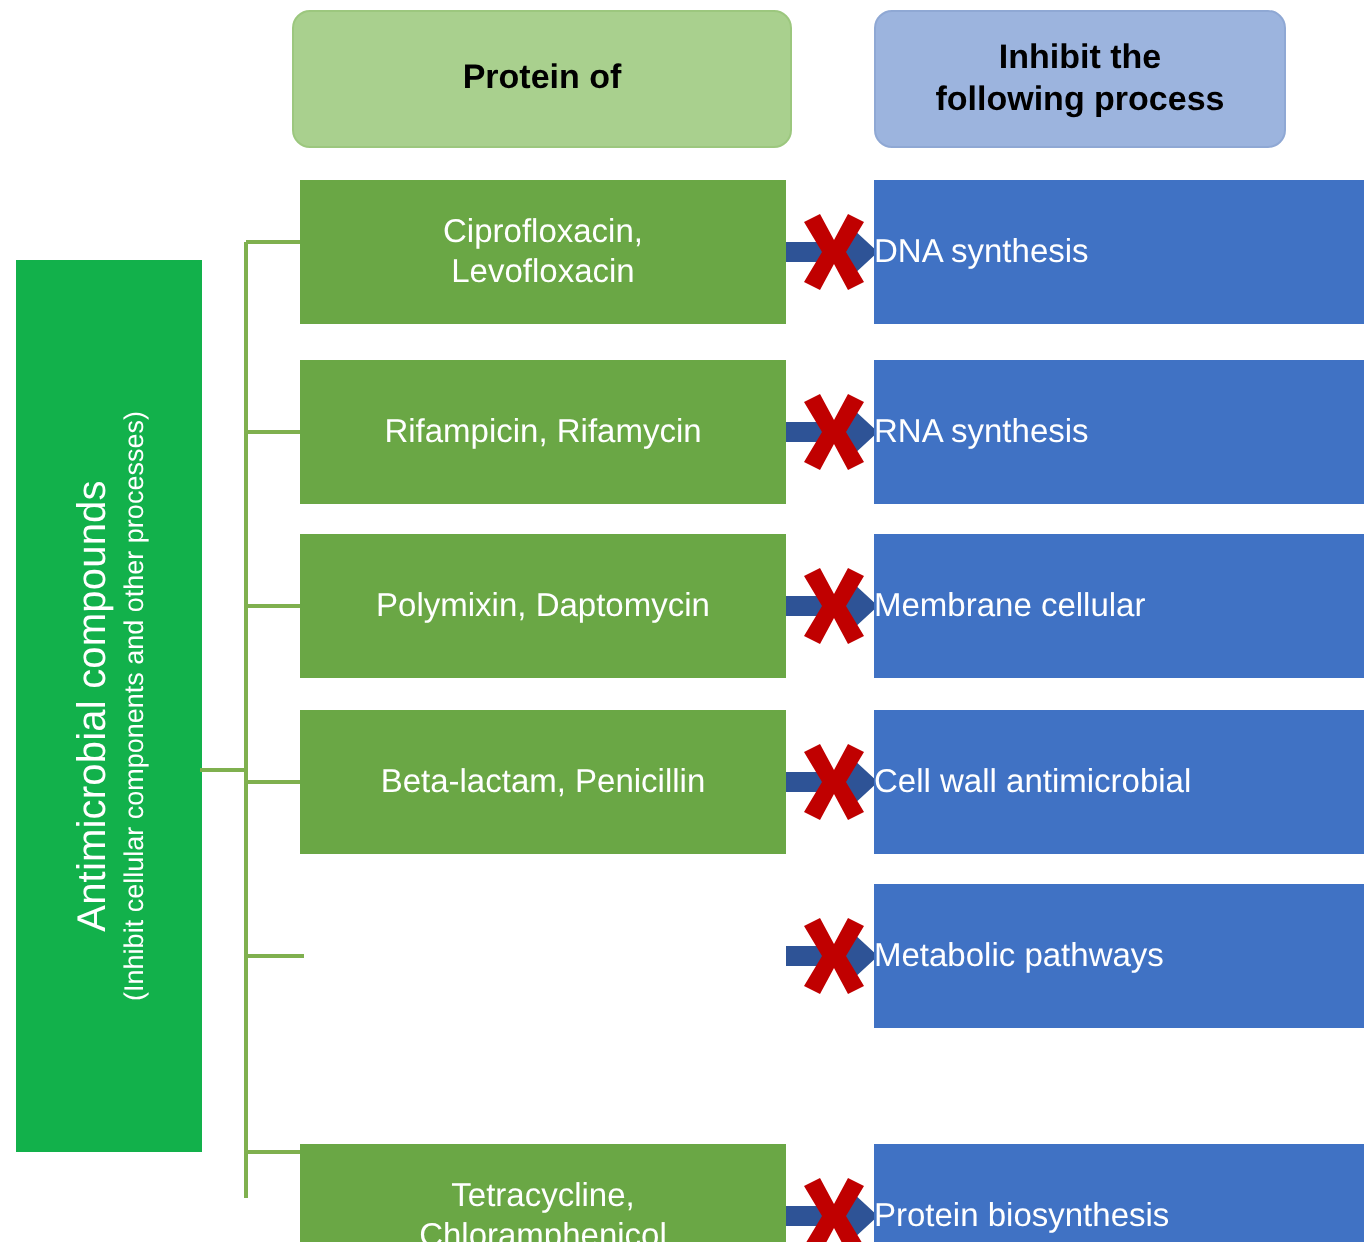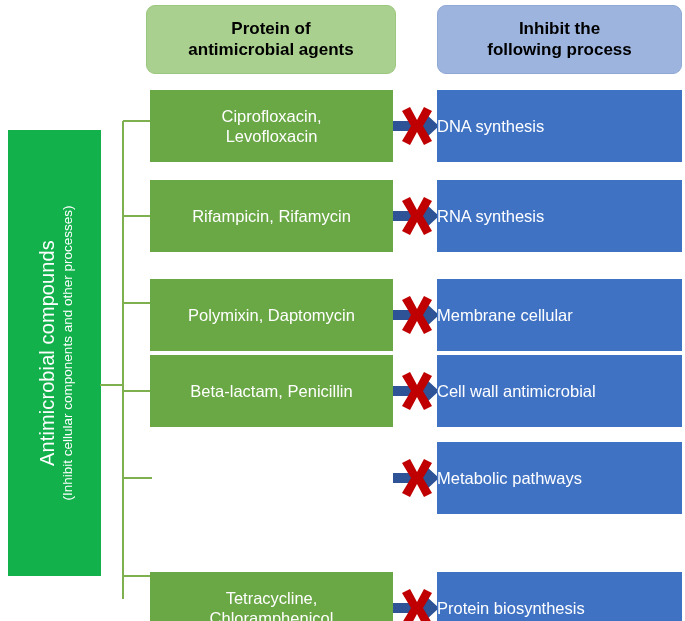--- a/index.html
+++ b/index.html
@@ -84,21 +84,21 @@
     box-sizing: border-box;
   }
   #header-green {
     left: 146px;
     width: 250px;
     background: #a9d08e;
     border: 1px solid #9cc77e;
   }
   #header-blue {
     left: 437px;
-    width: 245px;
+    width: 206px;
     background: #9cb4de;
     border: 1px solid #8fa8d4;
   }
 
   
   .row {
     position: absolute;
     left: 0;
     width: 685px;
     height: 72px;
@@ -166,21 +166,20 @@
       <line x1="23" y1="218" x2="52" y2="218"></line>
       <line x1="23" y1="306" x2="52" y2="306"></line>
       <line x1="23" y1="393" x2="52" y2="393"></line>
       <line x1="23" y1="491" x2="52" y2="491"></line>
     </g>
   </svg>
 
   <div class="header-box" id="header-green">
     <div>
       <span>Protein of</span><br>
-      <span>antimicrobial agents</span>
     </div>
   </div>
 
   <div class="header-box" id="header-blue">
     <div>
       <span>Inhibit the</span><br>
       <span>following process</span>
     </div>
   </div>
 
@@ -208,21 +207,21 @@
     </div>
     <svg class="blocked-arrow" viewBox="0 0 46 38">
       <path d="M0 14 H33 V7 L46 19 L33 31 V24 H0 Z" fill="#2e5396"></path>
       <path d="M9 4 L18 19 L9 34 L17 38 L24 25 L31 38 L39 34 L30 19 L39 4 L31 0 L24 13 L17 0 Z" fill="#c00000"></path>
     </svg>
     <div class="process-box">
       <span>RNA synthesis</span>
     </div>
   </div>
 
-  <div class="row" style="top:279px;">
+  <div class="row" style="top:267px;">
     <div class="agent-box">
       <div>
         <span>Polymixin, Daptomycin</span>
       </div>
     </div>
     <svg class="blocked-arrow" viewBox="0 0 46 38">
       <path d="M0 14 H33 V7 L46 19 L33 31 V24 H0 Z" fill="#2e5396"></path>
       <path d="M9 4 L18 19 L9 34 L17 38 L24 25 L31 38 L39 34 L30 19 L39 4 L31 0 L24 13 L17 0 Z" fill="#c00000"></path>
     </svg>
     <div class="process-box">

